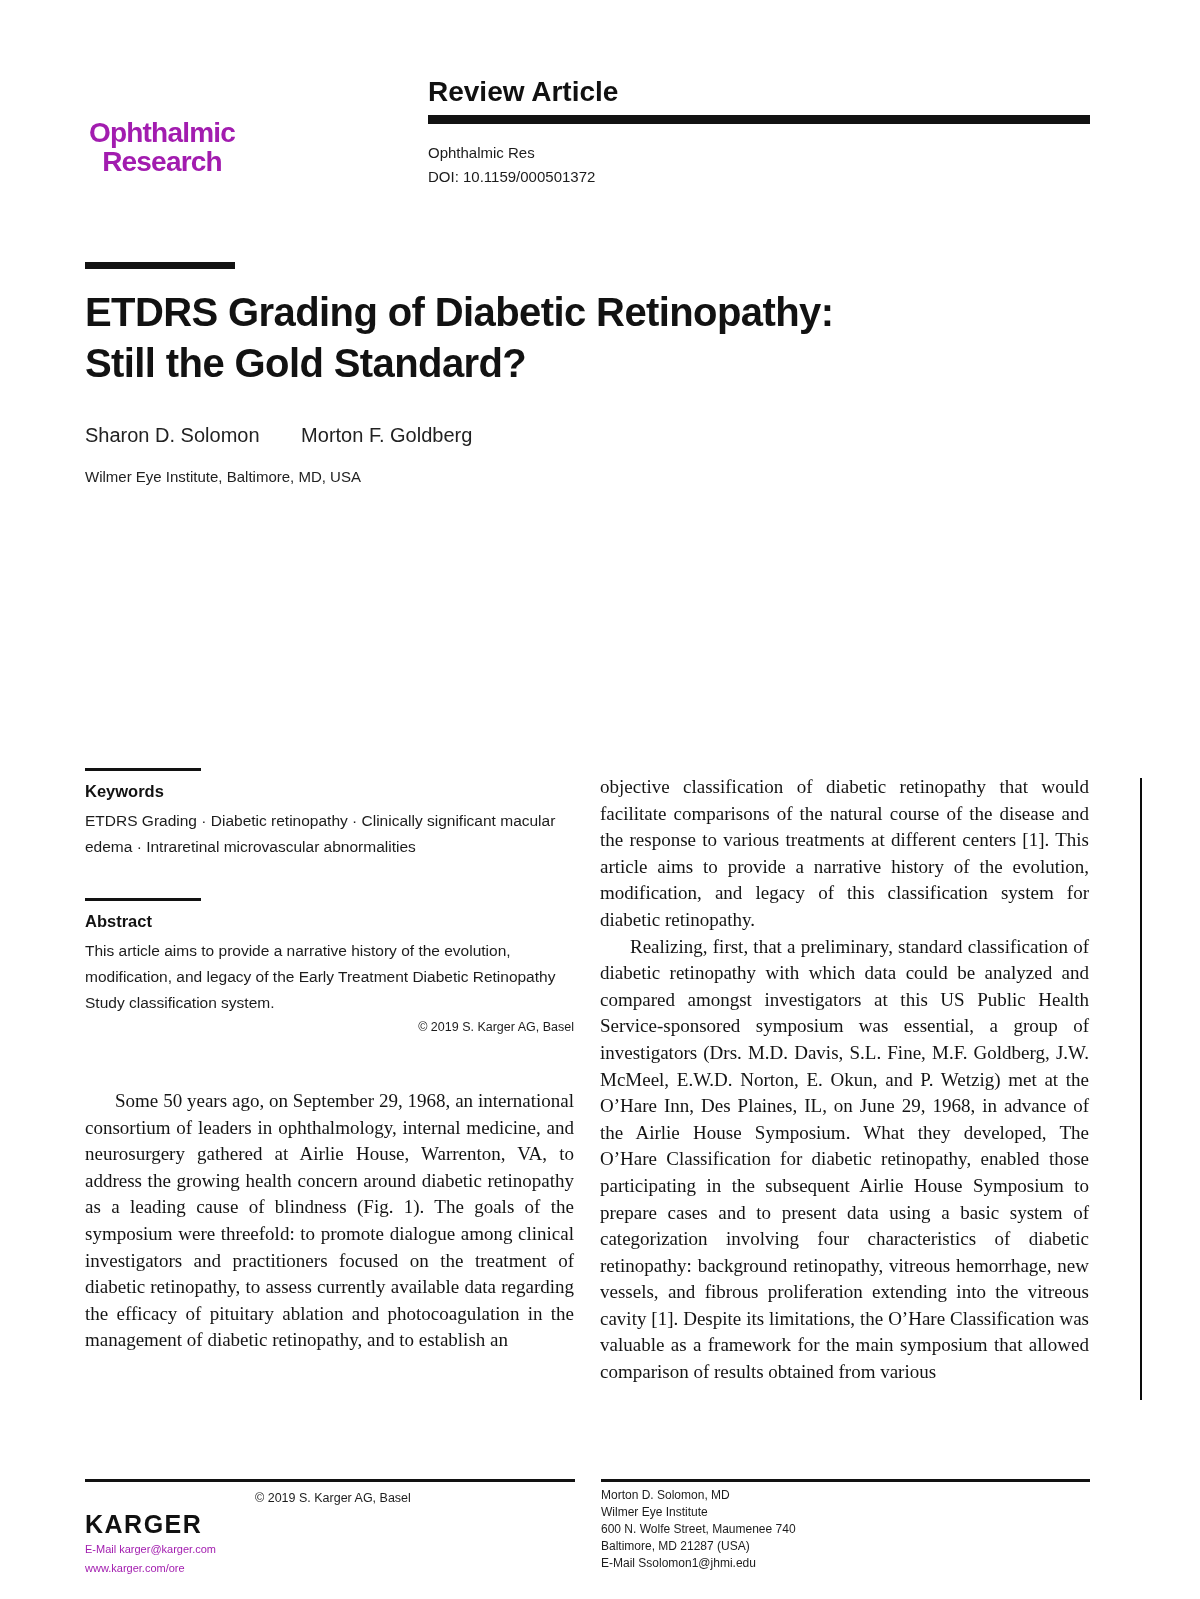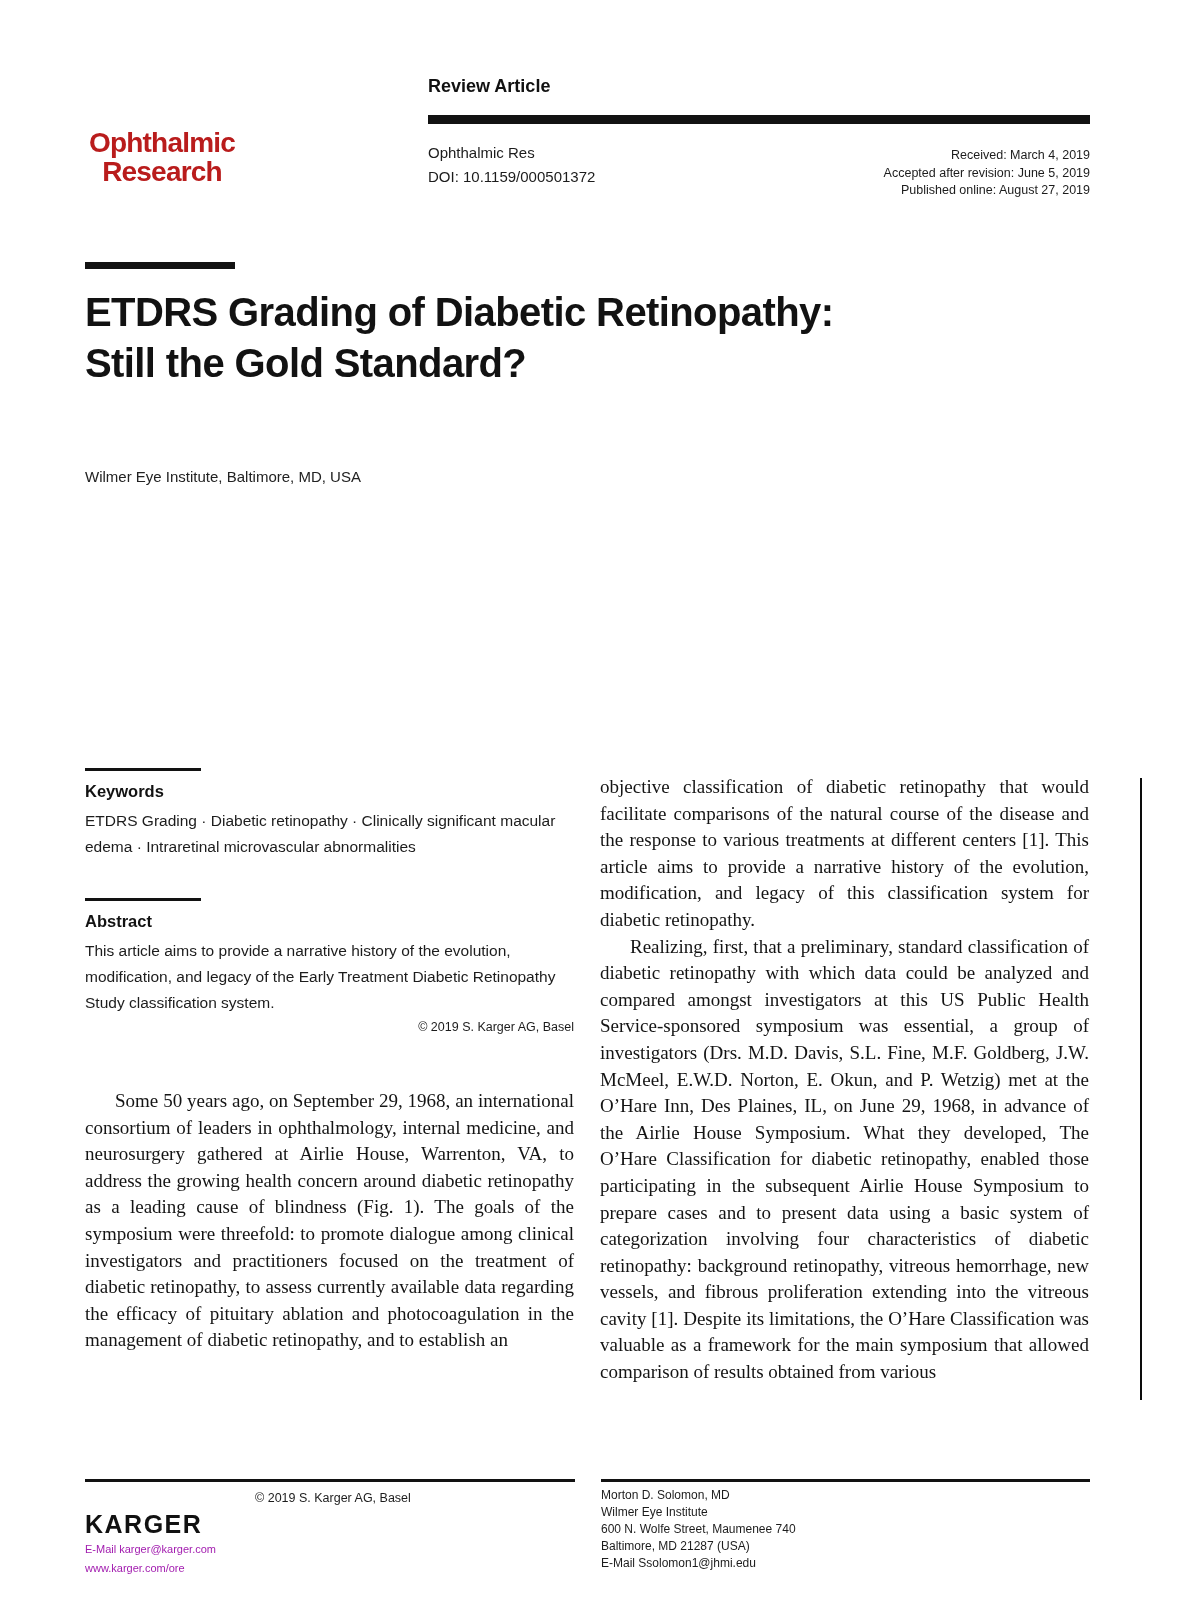--- a/index.html
+++ b/index.html
@@ -7,28 +7,28 @@
   .page {
     position:relative;
     width:1200px; height:1599px;
     background:#ffffff;
     color:#1c1c1c;
     font-family:"Liberation Sans", sans-serif;
     overflow:hidden;
   }
   
   .logo {
-    position:absolute; left:84px; top:128px; width:156px;
+    position:absolute; left:84px; top:118px; width:156px;
     text-align:center;
     font-weight:bold; font-size:28px; line-height:29px;
-    letter-spacing:-0.8px; color:#b91c1c;
+    letter-spacing:-0.8px; color:#a21caf;
   }
   .article-type {
     position:absolute; left:428px; top:76px;
-    font-weight:bold; font-size:18px; color:#111;
+    font-weight:bold; font-size:28px; color:#111;
   }
   .header-bar {
     position:absolute; left:428px; top:115px;
     width:662px; height:9px; background:#121212;
   }
   .journal-ref {
     position:absolute; left:428px; top:141px;
     font-size:15px; line-height:24px; color:#1c1c1c;
   }
   .dates {
@@ -120,32 +120,31 @@
   </div>
 
   <div class="article-type">Review Article</div>
   <div class="header-bar"></div>
 
   <div class="journal-ref">
     <div>Ophthalmic Res</div>
     <div>DOI: 10.1159/000501372</div>
   </div>
 
-  <div class="dates">
-    <div>Received: March 4, 2019</div>
-    <div>Accepted after revision: June 5, 2019</div>
-    <div>Published online: August 27, 2019</div>
-  </div>
 
   <div class="title-bar"></div>
   <h1 class="title">
     <span style="display:block">ETDRS Grading of Diabetic Retinopathy:</span>
     <span style="display:block">Still the Gold Standard?</span>
   </h1>
 
+  <div class="authors">
+    <span>Sharon D. Solomon</span>
+    <span>Morton F. Goldberg</span>
+  </div>
 
   <div class="affiliation">Wilmer Eye Institute, Baltimore, MD, USA</div>
 
   <div class="columns">
 
     <div class="col">
       <div class="rule"></div>
       <div class="sect-head">Keywords</div>
       <p class="sans-text">ETDRS Grading · Diabetic retinopathy · Clinically significant macular edema · Intraretinal microvascular abnormalities</p>
 

